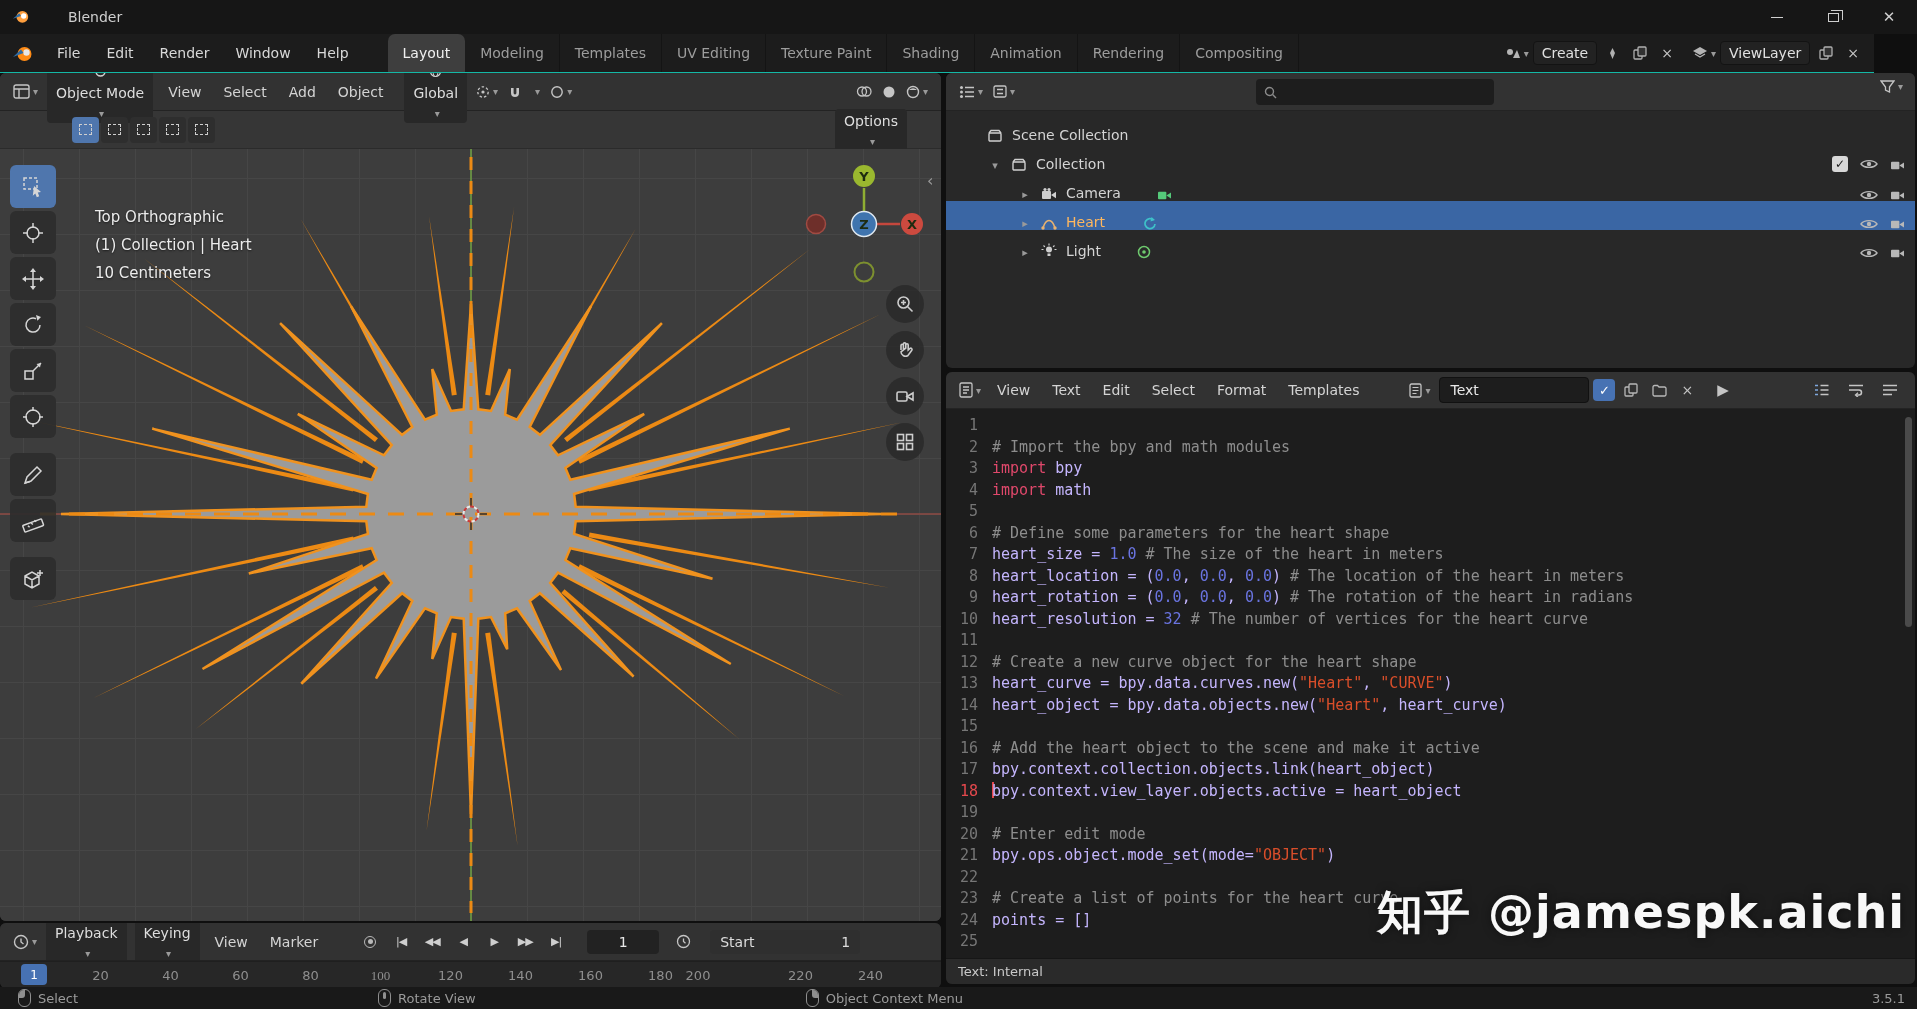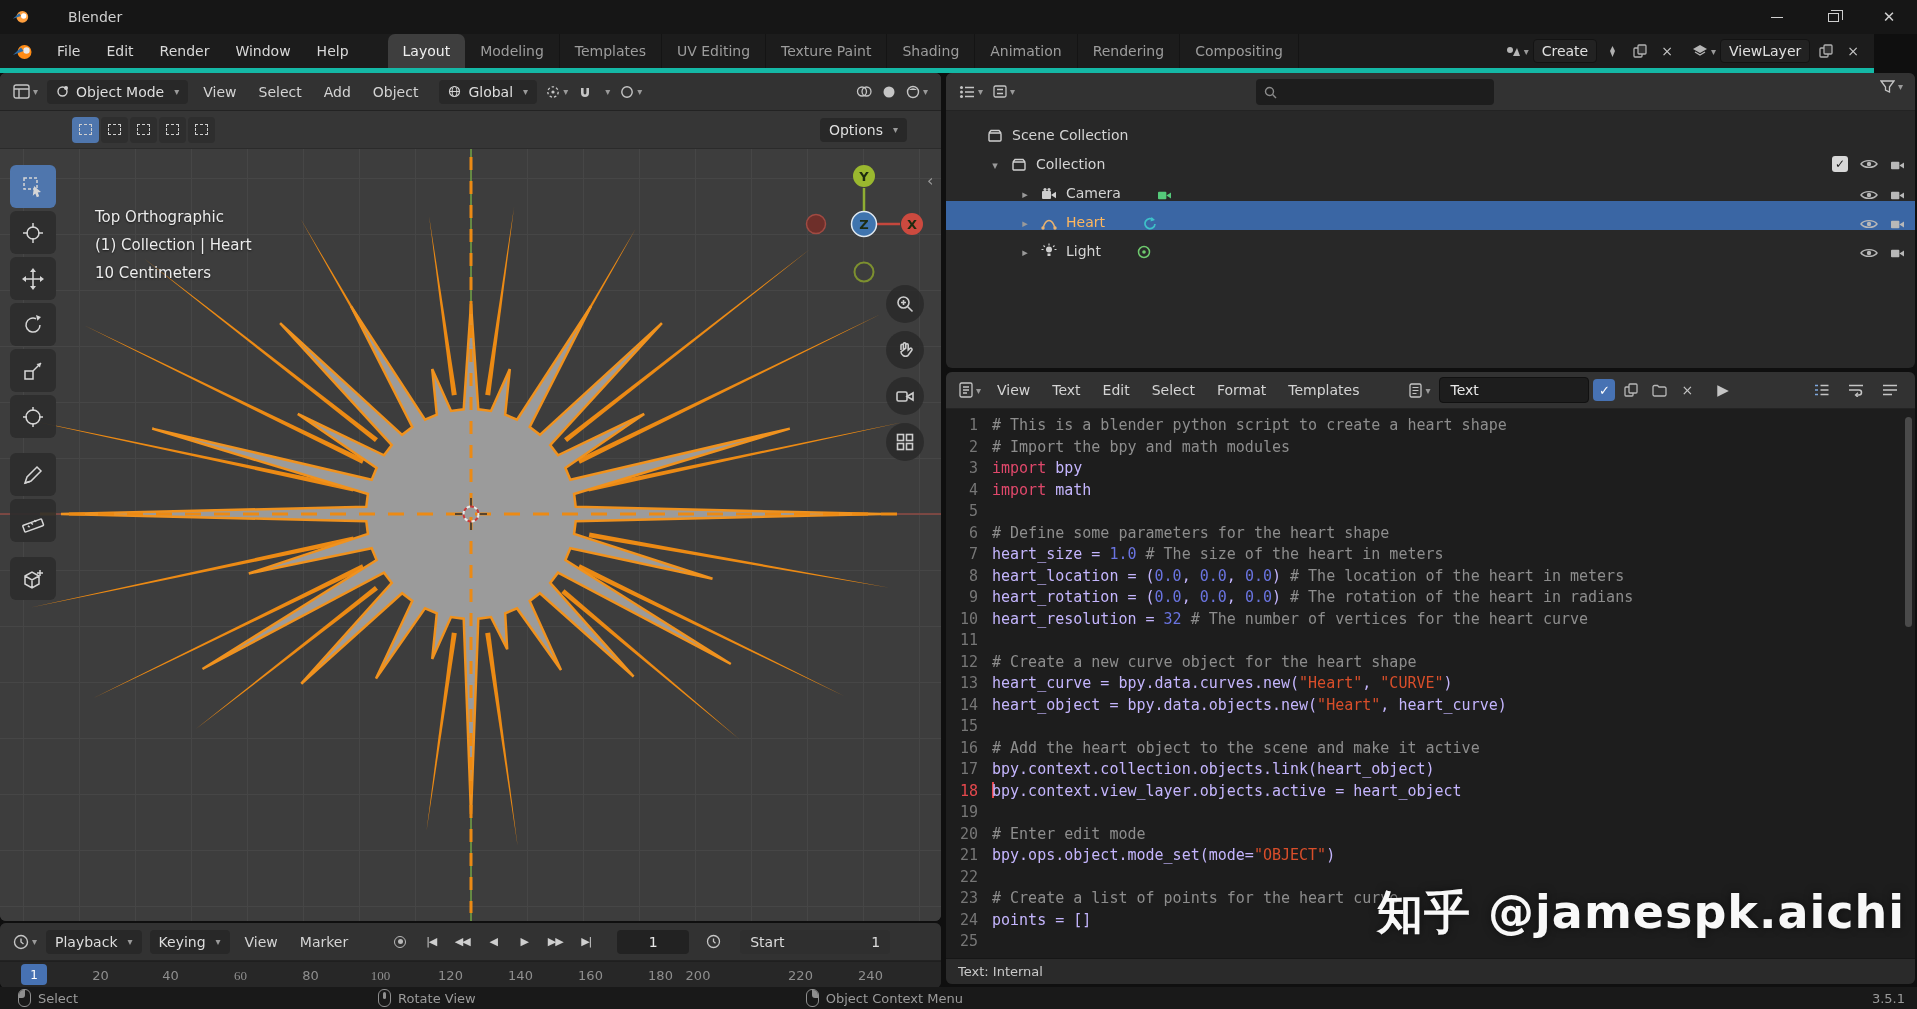--- a/index.html
+++ b/index.html
@@ -17,36 +17,36 @@
   #titlebar { position: absolute; left:0; top:0; width:1917px; height:34px; background:#161616; display:flex; align-items:center; }
   #titlebar .title { margin-left:38px; color:#cfcfcf; font-size:14px;text-align:right; }
   #titlebar .logo { margin-left:12px; }
   .win-controls { margin-left:auto; display:flex; height:100%; }
   .win-btn { width:56px; height:100%; display:flex; align-items:center; justify-content:center; color:#cfcfcf; font-size:15px; }
   .icon-restore { width:11px; height:9px; border:1px solid #cfcfcf; position:relative; }
   .icon-restore::before { content:""; position:absolute; left:2px; top:-4px; width:11px; height:9px; border:1px solid #cfcfcf; border-left:none; border-bottom:none; }
   .icon-min { width:12px; height:1px; background:#cfcfcf; display:inline-block; }
 
   
-  #topbar { position: absolute; left:0; top:34px; width:1874px; height:39px; background:#1c1c1c; display:flex; align-items:stretch; border-bottom:5px solid #14b8a6; }
+  #topbar { position: absolute; left:0; top:34px; width:1874px; height:39px; background:#1c1c1c; display:flex; align-items:stretch; border-bottom:1px solid #14b8a6; }
   #blender-logo-btn { display:flex; align-items:center; padding:0 10px 0 12px; }
   .menu-item { display:flex; align-items:center; padding:0 13px; color:#d8d8d8; cursor:default; }
   #workspace-tabs { display:flex; align-items:stretch; margin-left:26px; }
   .ws-tab { display:flex; align-items:center; padding:0 15px; color:#9d9d9d; border-right:1px solid #141414; }
   .ws-tab.active { background:#3e3e3e; color:#f0f0f0; border-radius:7px 7px 0 0; border-right:none; }
   #topbar-right { margin-left:auto; display:flex; align-items:center; padding-right:10px; gap:4px; }
   .tb-field { background:#222; border:1px solid #131313; border-radius:4px; padding:3px 8px; display:flex; align-items:center; gap:6px; color:#e0e0e0; }
   .mini-ico { color:#b5b5b5; font-size:12px; display:inline-flex; align-items:center; }
   .caret { color:#9a9a9a; font-size:10px; margin-left:3px; }
 
   
   .editor { position:absolute; background:#282828; border-radius:6px; overflow:hidden; }
   .ed-header { height:38px; background:#323232; display:flex; align-items:center; padding:0 8px; border-bottom:1px solid #232323; white-space:nowrap; }
   .hdr-menu { padding:0 11px; color:#d4d4d4; display:flex; align-items:center; height:100%; }
-  .dd { background:#282828; border-radius:4px; padding:4px 9px; display:flex; align-items:center; gap:7px; margin:0 4px; color:#dedede; }
+  .dd { background:#282828; border-radius:4px; padding:4px 9px; display:flex; align-items:center; gap:7px; margin:0 4px; color:#dedede;flex-direction:column; }
   .icon-btn { display:inline-flex; align-items:center; justify-content:center; padding:0 5px; color:#c5c5c5; }
 
   
   #viewport { left:0; top:73px; width:941px; height:848px; background:#3d3d3d; }
   #vp-toolrow { height:38px; background:#363636; border-bottom:1px solid #2b2b2b; display:flex; align-items:center; padding-left:72px; }
   .selmode-btn { width:27px; height:26px; border-radius:4px; margin-right:2px; display:flex; align-items:center; justify-content:center; background:#2e2e2e; }
   .selmode-btn.active { background:#4f76ad; }
   .selmode-glyph { width:13px; height:11px; border:1px dashed #cfcfcf; }
   #vp-canvas { position:relative; width:941px; height:772px;
     background-color:#3d3d3d;
@@ -508,21 +508,21 @@
     </span>
     <span class="start-field">
       <span>Start</span>
       <span style="margin-left:auto">1</span>
     </span>
   </div>
   <div id="tl-ruler">
     <div id="tl-ticks">
         <span class="tick" style="left: 100.5px;">20</span>
         <span class="tick" style="left: 170.5px;">40</span>
-        <span class="tick" style="left: 240.5px; font-family: Liberation Serif, serif;">60</span>
+        <span class="tick" style="left: 240.5px;">60</span>
         <span class="tick" style="left: 310.5px;">80</span>
         <span class="tick" style="left: 380.5px; font-family: Liberation Serif, serif;">100</span>
         <span class="tick" style="left: 450.5px;">120</span>
         <span class="tick" style="left: 520.5px;">140</span>
         <span class="tick" style="left: 590.5px;">160</span>
         <span class="tick" style="left: 660.5px;">180</span>
         <span class="tick" style="left: 698px;">200</span>
         <span class="tick" style="left: 800.5px;">220</span>
         <span class="tick" style="left: 870.5px;">240</span>
       </div>
@@ -753,21 +753,21 @@
       </span>
       <span class="icon-btn">
         <svg width="16" height="14" viewBox="0 0 16 14">
             <path d="M1 2.5h14M1 7h14M1 11.5h9" stroke="#c5c5c5" stroke-width="1.5"></path>
           </svg>
       </span>
     </div>
   </div>
   <div id="te-code">
     <div id="te-lines">
-        <div class="cl"><span class="ln">1</span><span><span class="seg-com"># This is a blender python script to create a heart shape</span></span></div>
+        <div class="cl"><span class="ln">1</span></div>
         <div class="cl"><span class="ln">2</span><span><span class="seg-com"># Import the bpy and math modules</span></span></div>
         <div class="cl"><span class="ln">3</span><span><span class="seg-kw">import</span><span class="code-txt"> bpy</span></span></div>
         <div class="cl"><span class="ln">4</span><span><span class="seg-kw">import</span><span class="code-txt"> math</span></span></div>
         <div class="cl"><span class="ln">5</span><span></span></div>
         <div class="cl"><span class="ln">6</span><span><span class="seg-com"># Define some parameters for the heart shape</span></span></div>
         <div class="cl"><span class="ln">7</span><span><span class="code-txt">heart_size = </span><span class="seg-num">1.0</span><span class="code-txt"> </span><span class="seg-com"># The size of the heart in meters</span></span></div>
         <div class="cl"><span class="ln">8</span><span><span class="code-txt">heart_location = (</span><span class="seg-num">0.0</span><span class="code-txt">, </span><span class="seg-num">0.0</span><span class="code-txt">, </span><span class="seg-num">0.0</span><span class="code-txt">) </span><span class="seg-com"># The location of the heart in meters</span></span></div>
         <div class="cl"><span class="ln">9</span><span><span class="code-txt">heart_rotation = (</span><span class="seg-num">0.0</span><span class="code-txt">, </span><span class="seg-num">0.0</span><span class="code-txt">, </span><span class="seg-num">0.0</span><span class="code-txt">) </span><span class="seg-com"># The rotation of the heart in radians</span></span></div>
         <div class="cl"><span class="ln">10</span><span><span class="code-txt">heart_resolution = </span><span class="seg-num">32</span><span class="code-txt"> </span><span class="seg-com"># The number of vertices for the heart curve</span></span></div>
         <div class="cl"><span class="ln">11</span><span></span></div>

